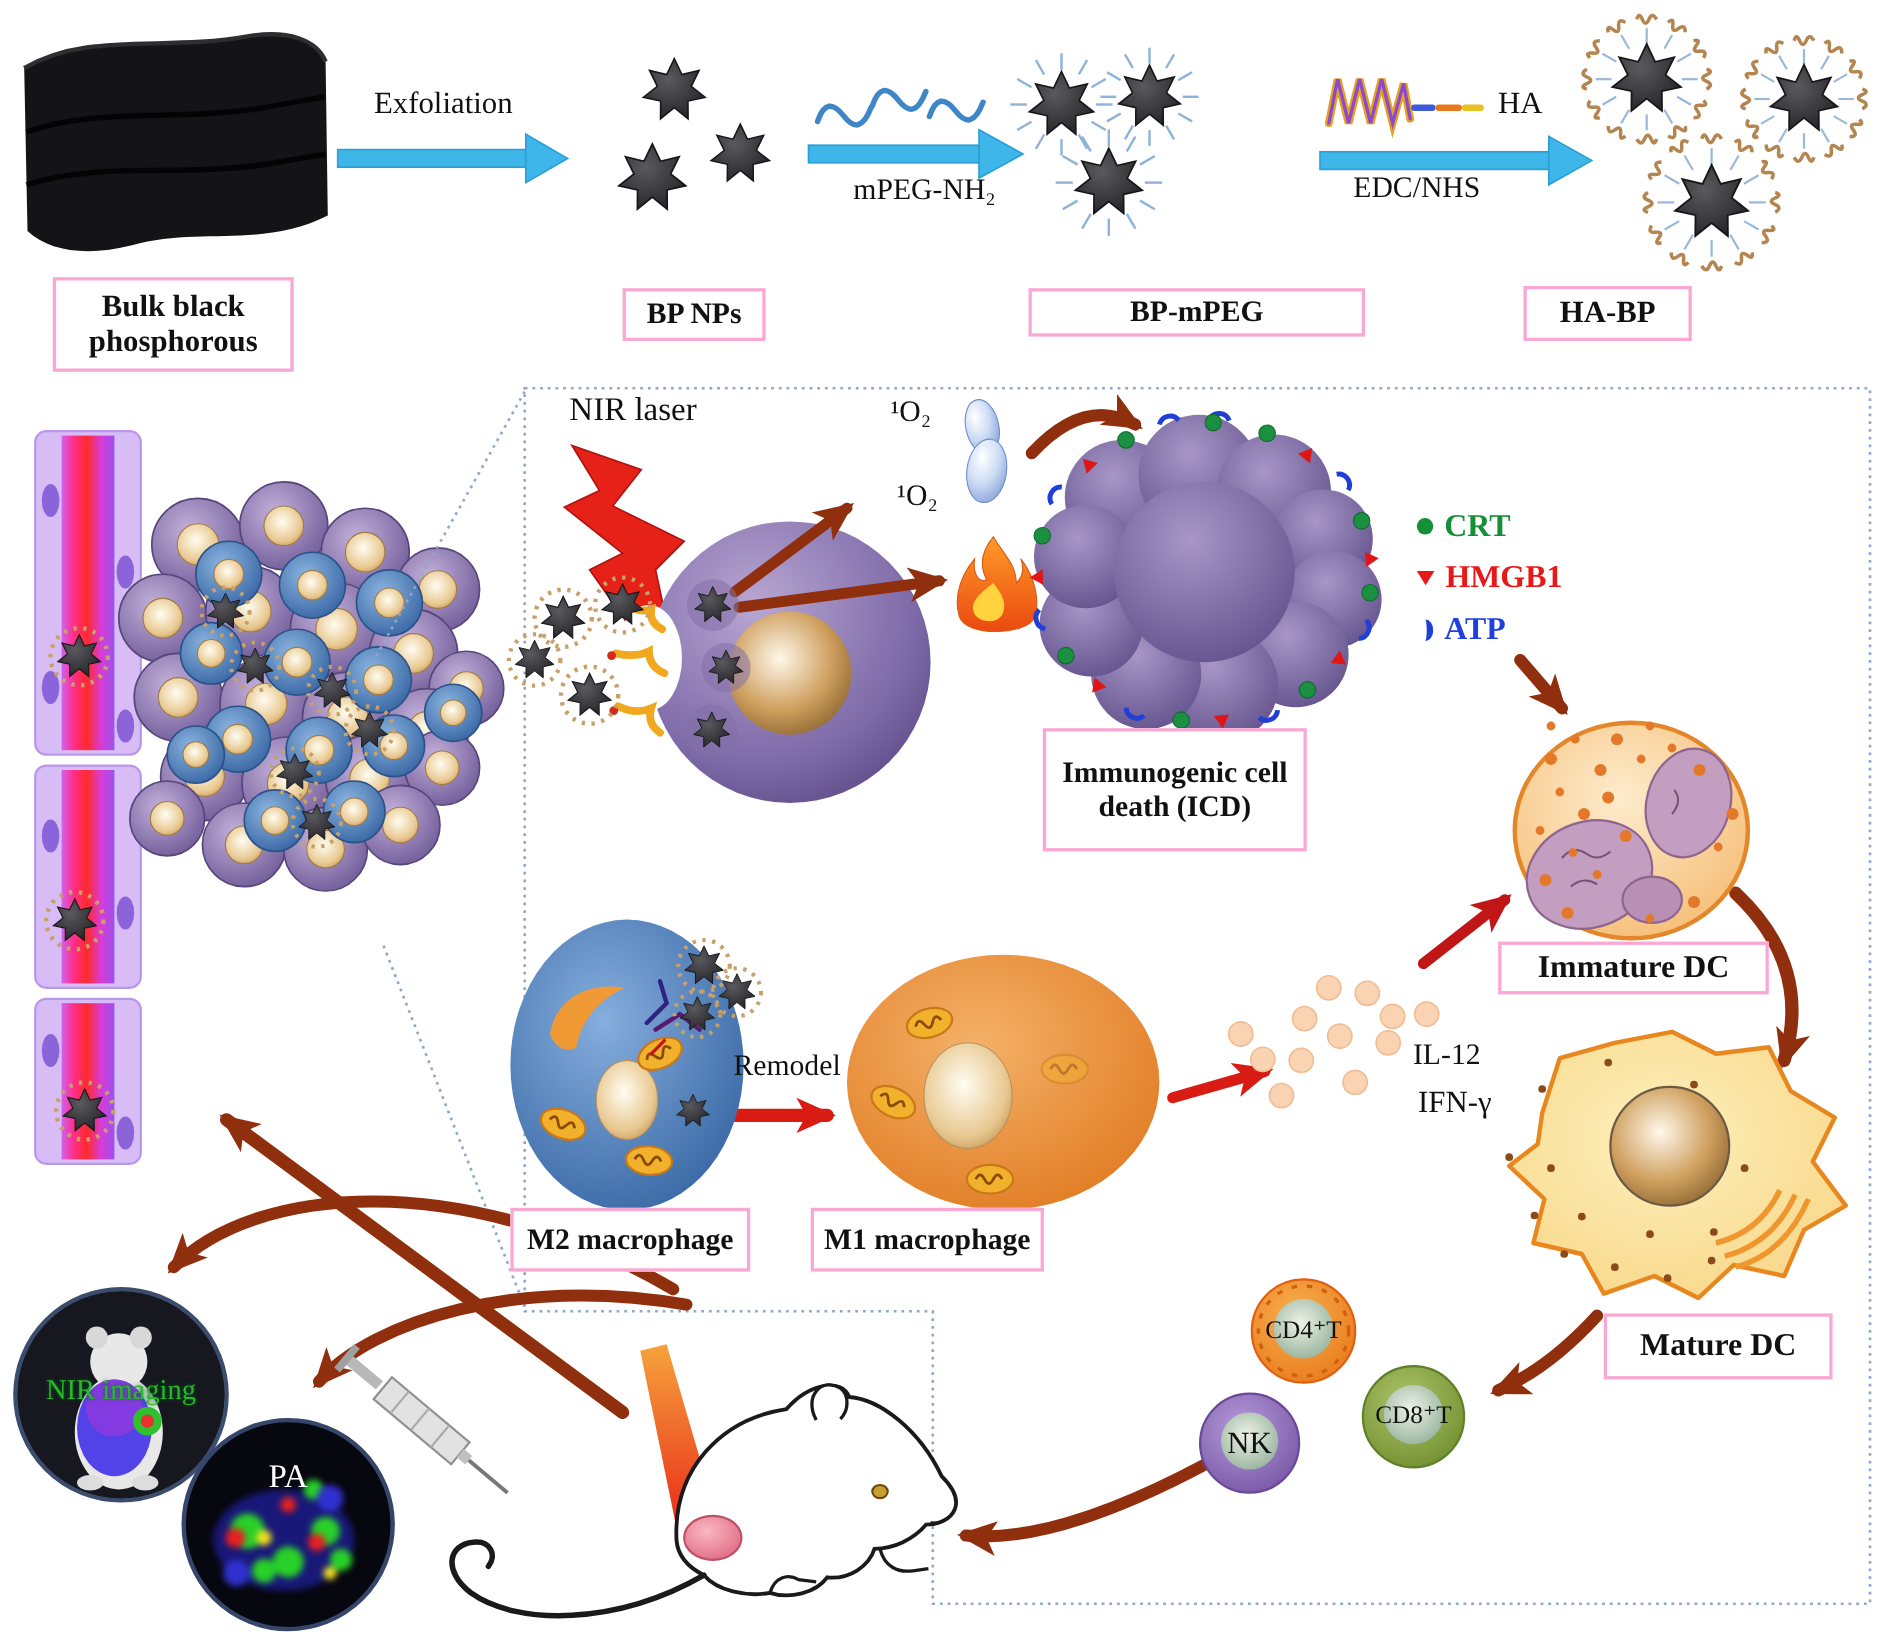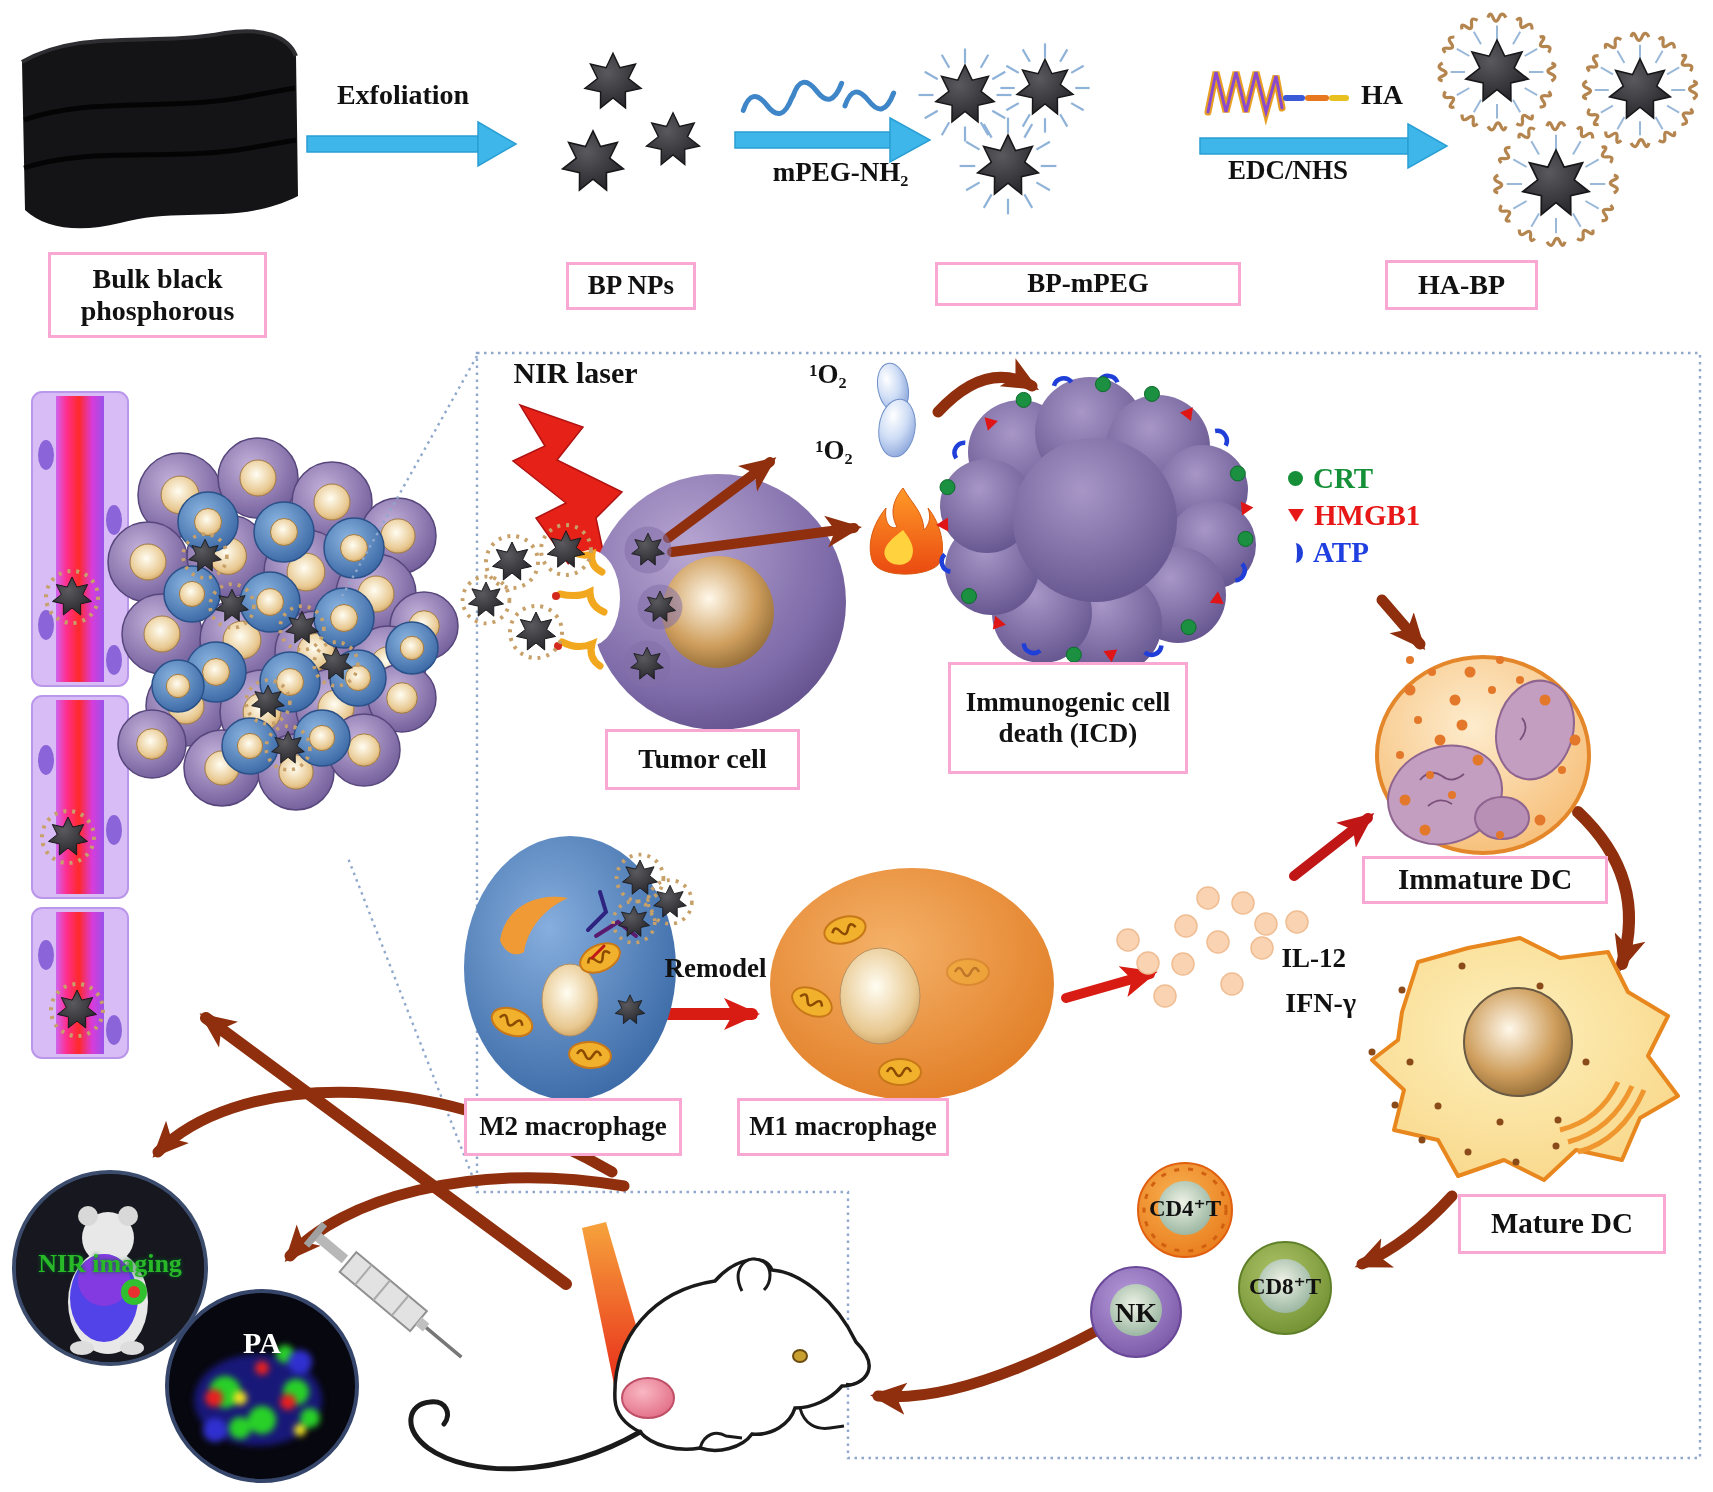--- a/index.html
+++ b/index.html
@@ -2,22 +2,22 @@
 <html><head>
 <meta charset="utf-8">
 <style>
   html,body{margin:0;padding:0;background:#fff;}
   .canvas{position:relative;width:1713px;height:1492px;background:#fff;overflow:hidden;
           font-family:"Liberation Serif","DejaVu Serif",serif;}
   .canvas svg{position:absolute;left:0;top:0;}
   .lbox{position:absolute;border:3px solid #f9a8d4;background:#fff;color:#111;
         font-weight:bold;text-align:center;display:flex;align-items:center;justify-content:center;
         white-space:pre-line;line-height:1.15;box-sizing:border-box;}
-  .ftxt{position:absolute;color:#111;font-weight:bold;text-align:center;white-space:pre-line;line-height:1.1;}
-  .legend{position:absolute;left:1288px;top:462px;display:flex;flex-direction:column;gap:4px;}
+  .ftxt{position:absolute;color:#111;font-weight:normal;text-align:center;white-space:pre-line;line-height:1.1;}
+  .legend{position:absolute;left:1288px;top:462px;display:flex;flex-direction:column;gap:14px;}
   .lrow{display:flex;align-items:center;gap:10px;font-weight:bold;font-size:29px;}
   .dotg{width:15px;height:15px;border-radius:50%;background:#169038;display:inline-block;}
   .trir{width:0;height:0;border-left:8px solid transparent;border-right:8px solid transparent;
         border-top:13px solid #e81818;display:inline-block;}
   .cresb{width:9px;height:20px;border-right:6px solid #1f3fd8;border-radius:50%;display:inline-block;}
 </style>
 </head>
 <body>
 
 <div class="canvas">
@@ -716,21 +716,20 @@
 <div class="lbox" style="left:566px;top:262px;width:130px;height:48px;font-size:27px;"><span>BP NPs</span></div>
 <div class="ftxt" style="left:748px;top:158px;width:185px;font-size:27px;">mPEG-NH₂</div>
 <div class="lbox" style="left:935px;top:262px;width:306px;height:44px;font-size:27px;"><span>BP-mPEG</span></div>
 <div class="ftxt" style="left:1352px;top:80px;width:60px;font-size:28px;">HA</div>
 <div class="ftxt" style="left:1202px;top:156px;width:172px;font-size:27px;">EDC/NHS</div>
 <div class="lbox" style="left:1385px;top:260px;width:153px;height:50px;font-size:28px;"><span>HA-BP</span></div>
 
 <div class="ftxt" style="left:488px;top:356px;width:175px;font-size:30px;">NIR laser</div>
 <div class="ftxt" style="left:798px;top:360px;width:60px;font-size:27px;">¹O₂</div>
 <div class="ftxt" style="left:804px;top:436px;width:60px;font-size:27px;">¹O₂</div>
-<div class="lbox" style="left:605px;top:729px;width:195px;height:61px;font-size:28px;"><span>Tumor cell</span></div>
 <div class="lbox" style="left:948px;top:662px;width:240px;height:112px;font-size:27px;"><span>Immunogenic cell
 death (ICD)</span></div>
 
 <div class="legend">
   <div class="lrow">
         <span class="dotg"></span>
         <span style="color:#169038">CRT</span>
       </div>
   <div class="lrow">
         <span class="trir"></span>

